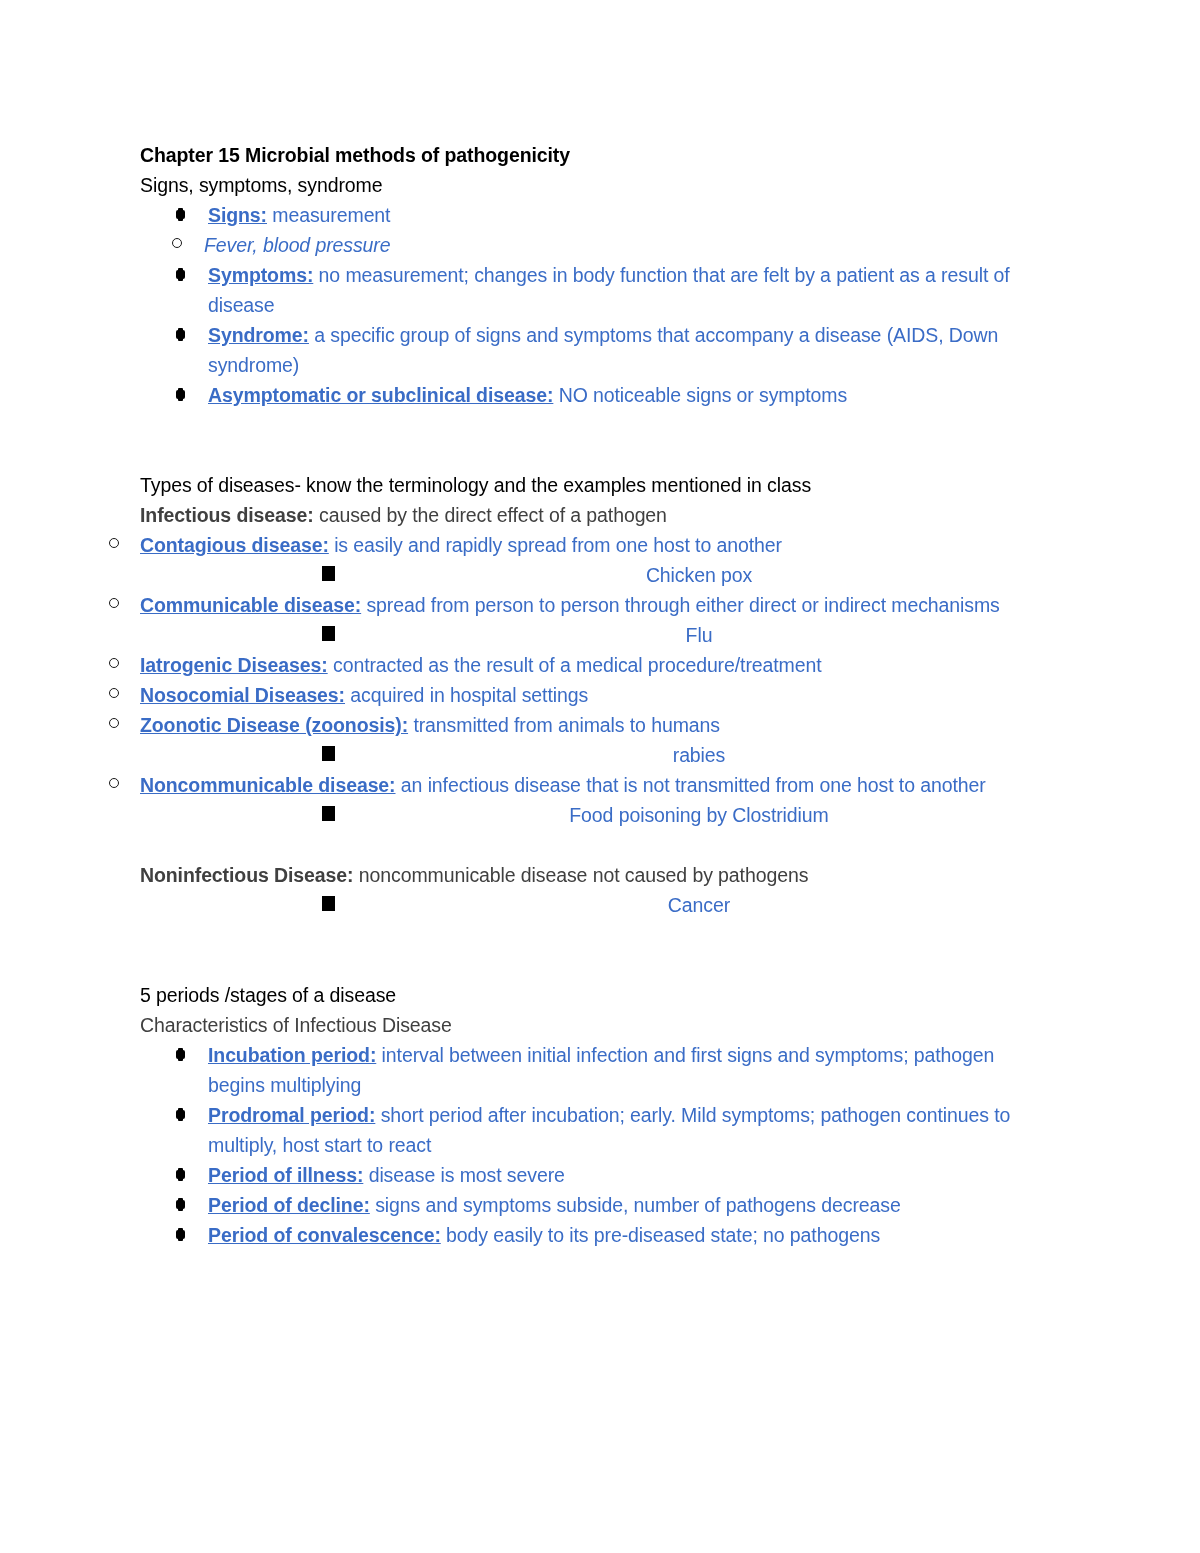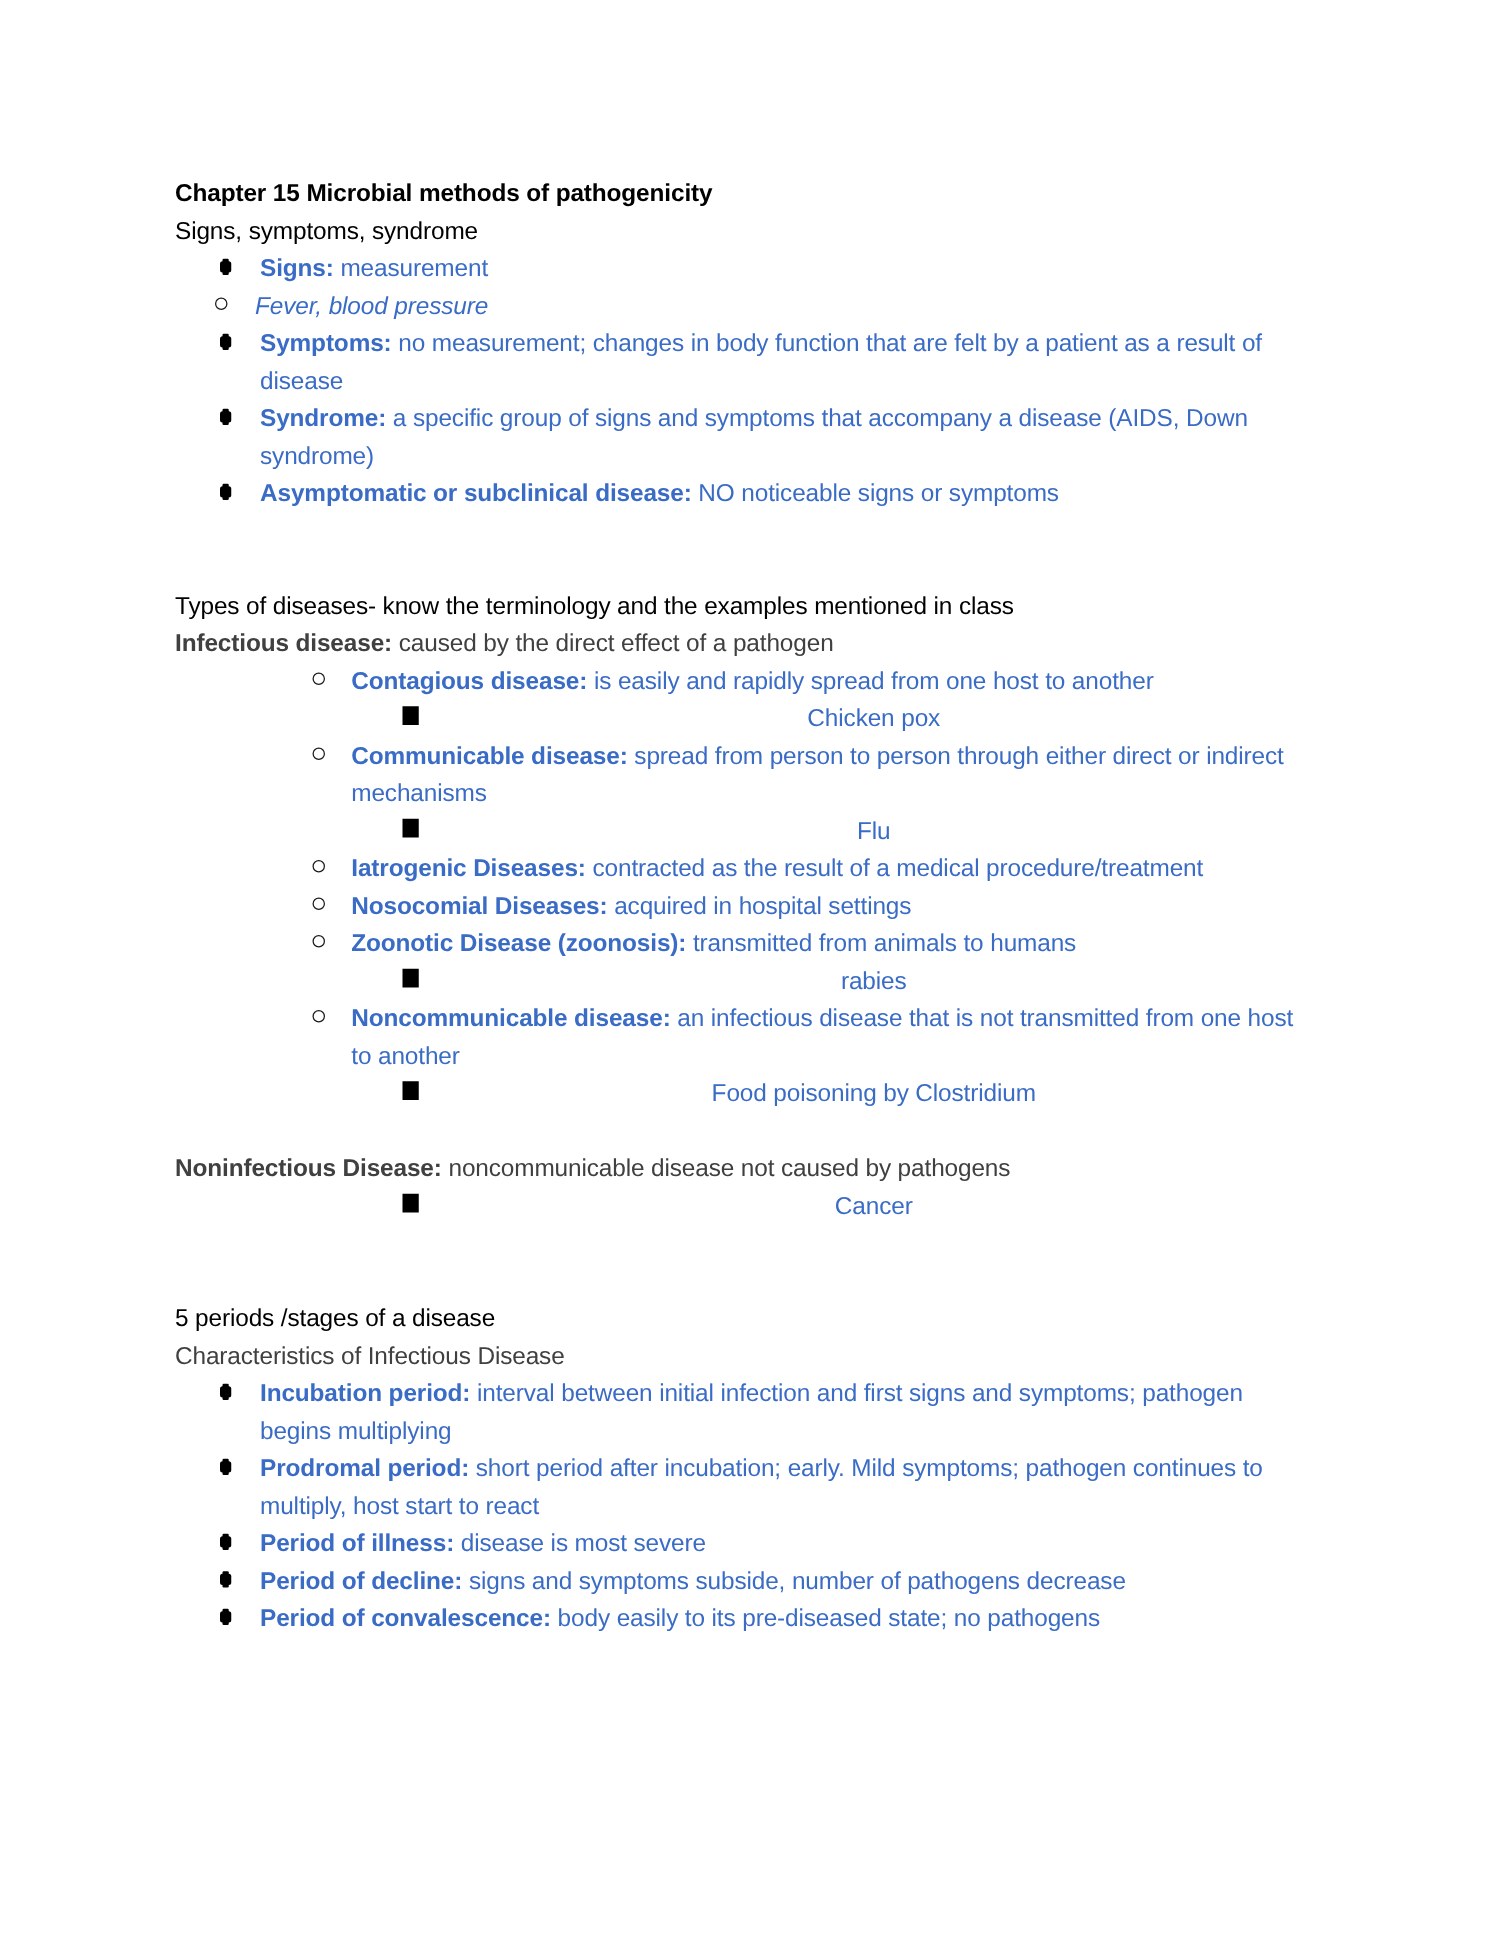--- a/index.html
+++ b/index.html
@@ -48,33 +48,33 @@
     letter-spacing: -0.1px;
   }
   .li .bullet {
     position: absolute;
     top: 0;
     line-height: 30px;
     color: #000000;
     text-align: left;
   }
   .li .txt { display: block; }
-  .li b { font-weight: bold; }
+  .li b { font-weight: bold; text-decoration: underline; }
 
   
   .lvl1        { margin-left: 68px;  padding-left: 0; }
   .lvl1 .bullet{ left: -32px; font-size: 15px; }
   .lvl1 .txt   { margin-left: 0; }
 
   
   .lvl2        { margin-left: 64px; font-style: italic; }
   .lvl2 .bullet{ left: -32px; font-size: 13px; }
 
   
-  .lvl2b       { margin-left: 141px; }
+  .lvl2b       { }
   .lvl2b .bullet{ left: -31px; font-size: 13px; }
 
   
   .lvl3        { margin-left: 212px; text-align: center; }
   .lvl3 .bullet{ left: -30px; font-size: 16px; top: -1px; }
 
   .sq {
     display: inline-block;
     width: 13px;
     height: 15px;

